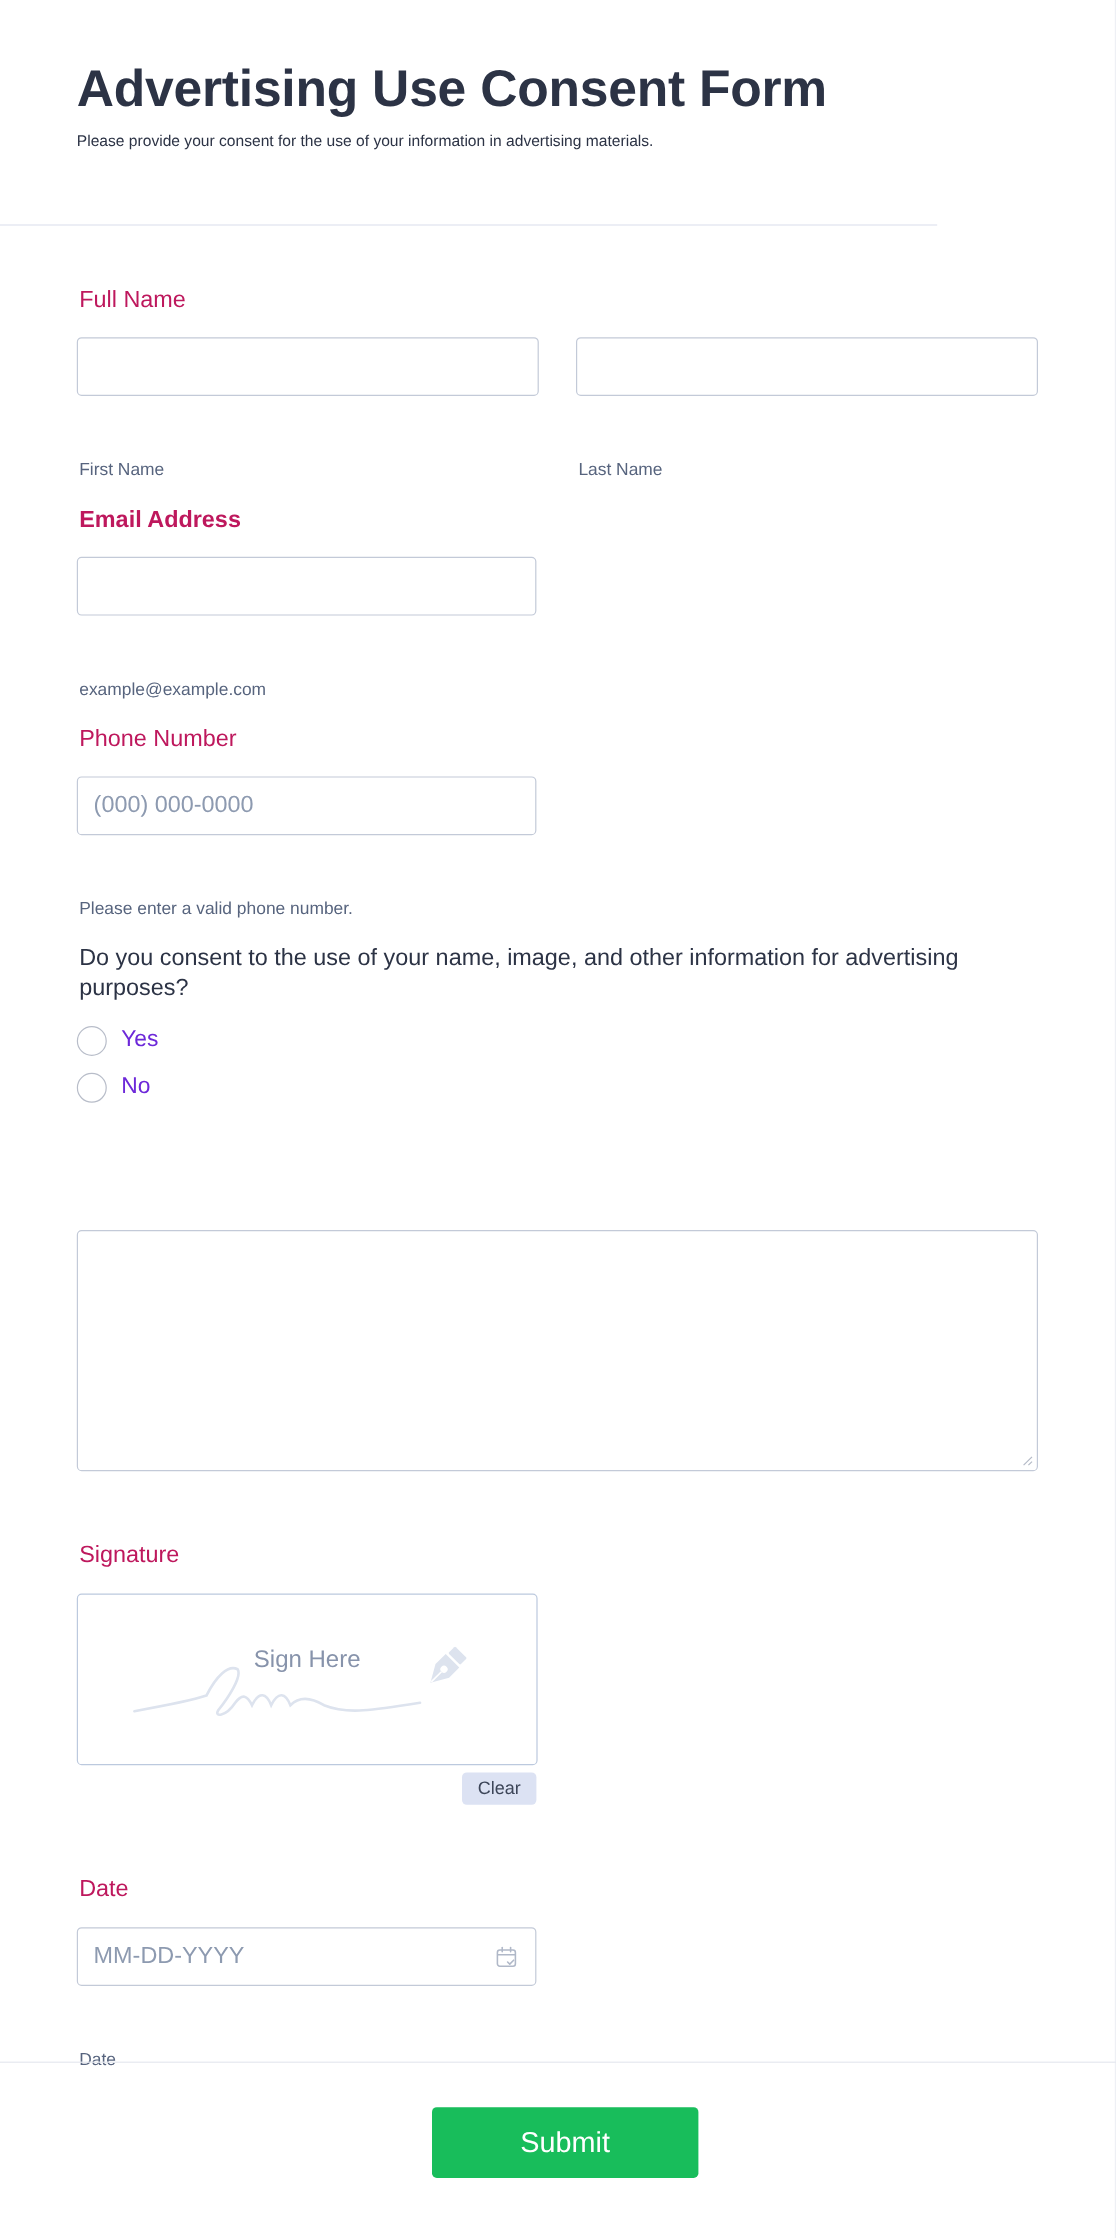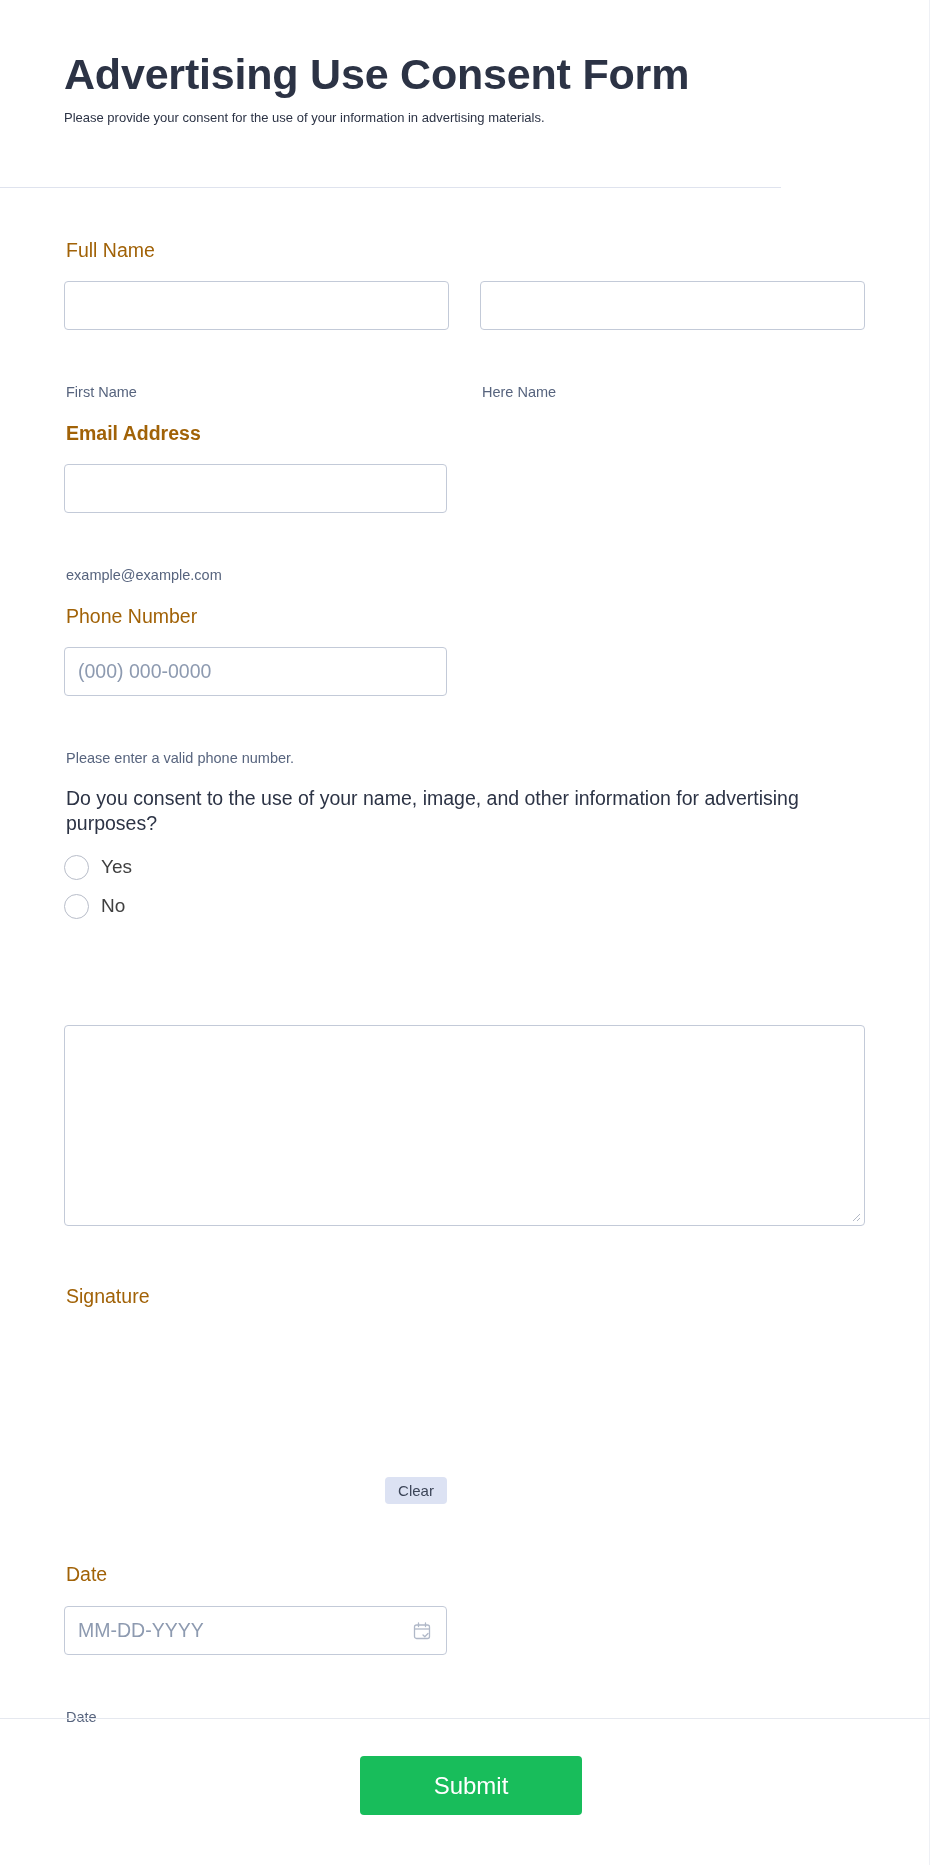--- a/index.html
+++ b/index.html
@@ -4,30 +4,30 @@
   <style>
     * { box-sizing: border-box; margin: 0; padding: 0; }
     html, body { width: 930px; height: 1865px; background: #ffffff; overflow: hidden; }
     body { font-family: "Liberation Sans", "DejaVu Sans", sans-serif; color: #2c3345; position: relative; }
     .page { position: relative; width: 930px; height: 1865px; border-right: 1px solid #eef0f5; }
 
     .header { position: absolute; left: 0; top: 0; width: 781px; height: 188px; border-bottom: 1px solid #dfe3ee; }
     .title { position: absolute; left: 64px; top: 50px; font-size: 43px; font-weight: 700; color: #2c3345; letter-spacing: -0.2px; white-space: nowrap; }
     .subtitle { position: absolute; left: 64px; top: 110px; font-size: 13px; color: #2c3345; white-space: nowrap; }
 
-    .label { position: absolute; left: 66px; font-size: 19.5px; color: #a16207; white-space: nowrap; }
+    .label { position: absolute; left: 66px; font-size: 19.5px; color: #be185d; white-space: nowrap; }
     .sublabel { position: absolute; font-size: 14.5px; color: #57647e; white-space: nowrap; margin-top: 40px; }
 
     .input { position: absolute; height: 49px; border: 1px solid #c3cad8; border-radius: 4px; background: #fff; }
     .placeholder { position: absolute; left: 13px; top: 12px; font-size: 19.5px; color: #8d9ab0; white-space: nowrap; }
 
     .question { position: absolute; left: 66px; top: 786px; width: 760px; font-size: 19.5px; line-height: 25px; color: #2c3345; }
     .radio-row { position: absolute; left: 64px; height: 26px; display: flex; align-items: center; }
     .radio-circle { width: 25px; height: 25px; border: 1px solid #b8bdc9; border-radius: 50%; background: #fff; }
-    .radio-label { margin-left: 12px; font-size: 19px; color: #404040; }
+    .radio-label { margin-left: 12px; font-size: 19px; color: #6d28d9; }
 
     .textarea { position: absolute; left: 64px; top: 1025px; width: 801px; height: 201px; border: 1px solid #c3cad8; border-radius: 4px; }
     .resize-grip { position: absolute; right: 3px; bottom: 3px; width: 9px; height: 9px; }
 
     .sig-box { position: absolute; left: 64px; top: 1328px; width: 384px; height: 143px; border: 1px solid #bcc9de; border-radius: 4px; background: #fff; }
     .sig-text { position: absolute; left: 0; width: 100%; top: 43px; text-align: center; font-size: 20px; color: #8793ab; padding-left: 0px; }
     .sig-art { position: absolute; left: 45px; top: 40px; }
     .clear-btn { position: absolute; left: 385px; top: 1477px; width: 62px; height: 27px; background: #dce2f3; border-radius: 4px; font-size: 15px; color: #3c4558; text-align: center; line-height: 27px; }
 
     .cal-icon { position: absolute; right: 14px; top: 14px; width: 20px; height: 20px; }
@@ -42,21 +42,21 @@
 
   <div class="header">
     <div class="title">Advertising Use Consent Form</div>
     <div class="subtitle">Please provide your consent for the use of your information in advertising materials.</div>
   </div>
 
   <div class="label" style="top:239px;">Full Name</div>
   <div class="input" style="left:64px; top:281px; width:385px;"></div>
   <div class="sublabel" style="left:66px; top:344px;">First Name</div>
   <div class="input" style="left:480px; top:281px; width:385px;"></div>
-  <div class="sublabel" style="left:482px; top:344px;">Here Name</div>
+  <div class="sublabel" style="left:482px; top:344px;">Last Name</div>
 
   <div class="label" style="top:422px;font-weight:bold;">Email Address</div>
   <div class="input" style="left:64px; top:464px; width:383px;"></div>
   <div class="sublabel" style="left:66px; top:527px;">example@example.com</div>
 
   <div class="label" style="top:605px;">Phone Number</div>
   <div class="input" style="left:64px; top:647px; width:383px;">
     <span class="placeholder">(000) 000-0000</span>
   </div>
   <div class="sublabel" style="left:66px; top:710px;">Please enter a valid phone number.</div>
@@ -72,20 +72,34 @@
   </div>
 
   <div class="textarea">
     <svg class="resize-grip" viewBox="0 0 9 9">
       <line x1="1" y1="8" x2="8" y2="1" stroke="#b3b9c6" stroke-width="1"></line>
       <line x1="5" y1="8" x2="8" y2="5" stroke="#b3b9c6" stroke-width="1"></line>
     </svg>
   </div>
 
   <div class="label" style="top:1285px;">Signature</div>
+  <div class="sig-box">
+    <svg class="sig-art" width="300" height="70" viewBox="0 0 300 70">
+      <path d="M2 57 C 30 52, 50 48, 62 44 C 70 28, 80 18, 88 22 C 92 28, 80 46, 72 56 C 68 62, 78 62, 86 50 C 92 42, 96 44, 100 52 C 106 40, 112 42, 116 52 C 122 40, 128 42, 132 52 C 140 44, 150 46, 160 52 C 180 60, 200 56, 240 50" fill="none" stroke="#dde3ee" stroke-width="2.2" stroke-linecap="round"></path>
+    </svg>
+    <div class="sig-text">Sign Here</div>
+    <svg style="position:absolute; left:284px; top:42px;" width="42" height="40" viewBox="0 0 42 40">
+      <g transform="rotate(45 21 20)">
+        <rect x="14" y="0" width="14" height="8" rx="1" fill="#dde3ee"></rect>
+        <path d="M13 10 L29 10 L29 22 L21 36 L13 22 Z" fill="#dde3ee"></path>
+        <circle cx="21" cy="20" r="3" fill="#ffffff"></circle>
+        <line x1="21" y1="23" x2="21" y2="35" stroke="#ffffff" stroke-width="1.4"></line>
+      </g>
+    </svg>
+  </div>
   <div class="clear-btn">Clear</div>
 
   <div class="label" style="top:1563px;">Date</div>
   <div class="input" style="left:64px; top:1606px; width:383px;">
     <span class="placeholder">MM-DD-YYYY</span>
     <svg class="cal-icon" viewBox="0 0 20 20">
       <rect x="2.5" y="4" width="15" height="13.5" rx="2" fill="none" stroke="#b0b8c8" stroke-width="1.3"></rect>
       <line x1="2.5" y1="8" x2="17.5" y2="8" stroke="#b0b8c8" stroke-width="1.3"></line>
       <line x1="6.5" y1="2" x2="6.5" y2="5.5" stroke="#b0b8c8" stroke-width="1.3" stroke-linecap="round"></line>
       <line x1="13.5" y1="2" x2="13.5" y2="5.5" stroke="#b0b8c8" stroke-width="1.3" stroke-linecap="round"></line>

